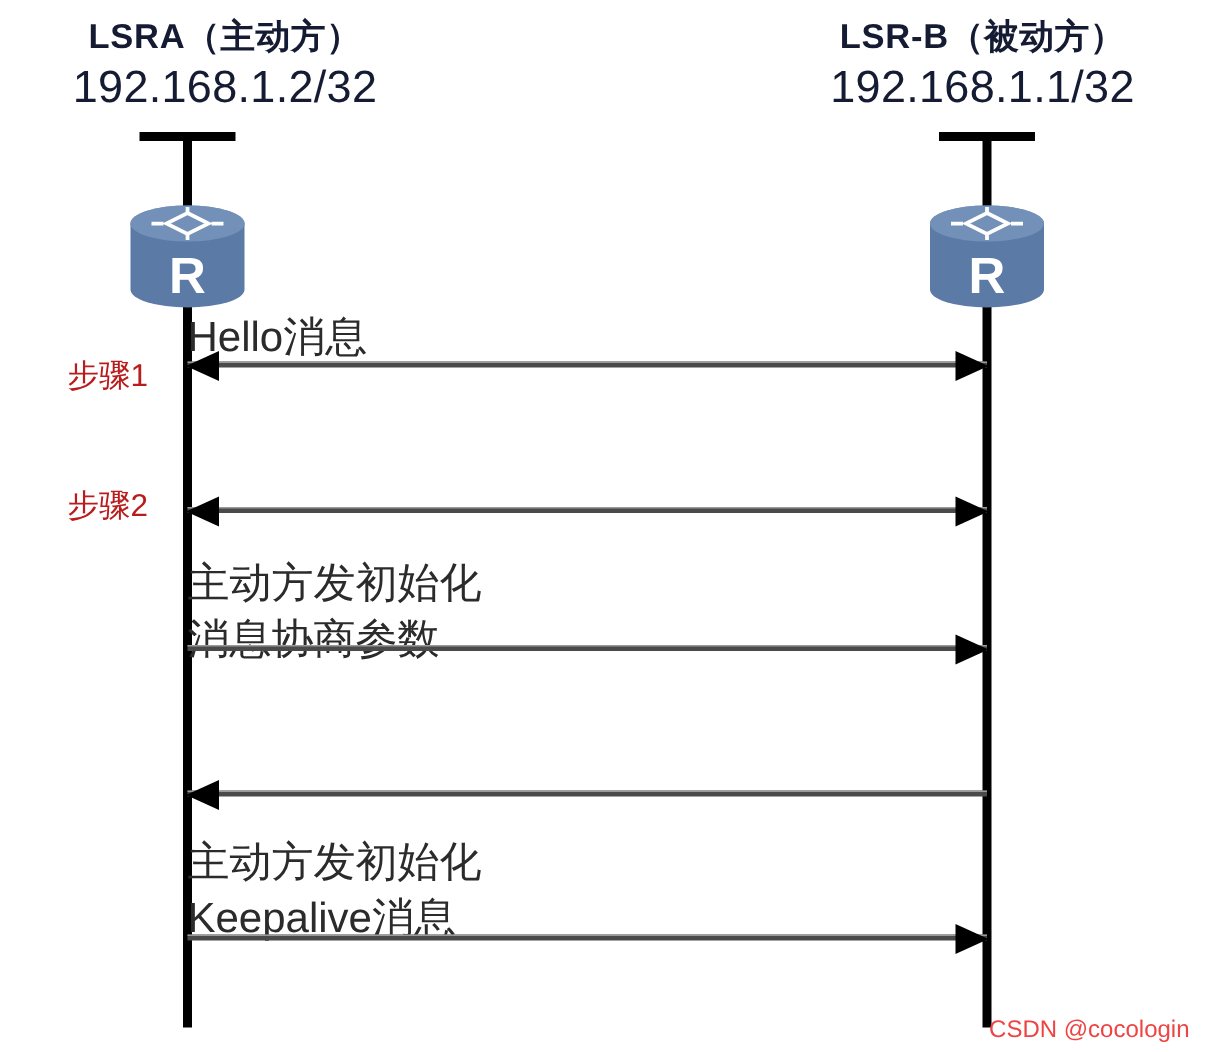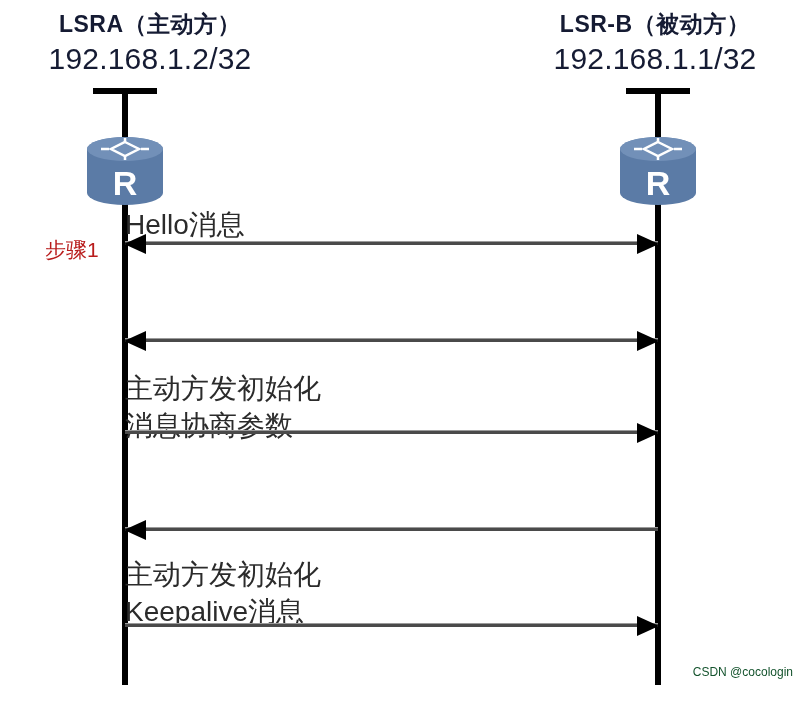--- a/index.html
+++ b/index.html
@@ -117,23 +117,23 @@
     font-size: 28px;
     color: #2b2b2b;
     line-height: 1.32;
     white-space: pre-line;
   }
 
   
   #watermark {
     position: absolute;
     right: 10px;
-    bottom: 22px;
-    font-size: 12px;
-    color: #14532d;
+    bottom: 5px;
+    font-size: 16px;
+    color: #ef4444;
     white-space: nowrap;
   }
 </style>
 </head>
 <body>
 
 <div id="diagram">
 
   <div class="endpoint-header" id="header-a">
     <div class="endpoint-name">LSRA（主动方）</div>
@@ -172,20 +172,21 @@
     </svg>
   </div>
 
   <div class="step-label" style="top:236px">步骤1</div>
   <div class="message-text" style="top:207px">Hello消息</div>
   <div class="message-line" style="top:241px">
     <span class="arrowhead left"></span>
     <span class="arrowhead right"></span>
   </div>
 
+  <div class="step-label" style="top:323px">步骤2</div>
   <div class="message-line" style="top:338px">
     <span class="arrowhead left"></span>
     <span class="arrowhead right"></span>
   </div>
 
   <div class="message-text" style="top:371px">主动方发初始化
 消息协商参数</div>
   <div class="message-line" style="top:430px">
     <span class="arrowhead right"></span>
   </div>

